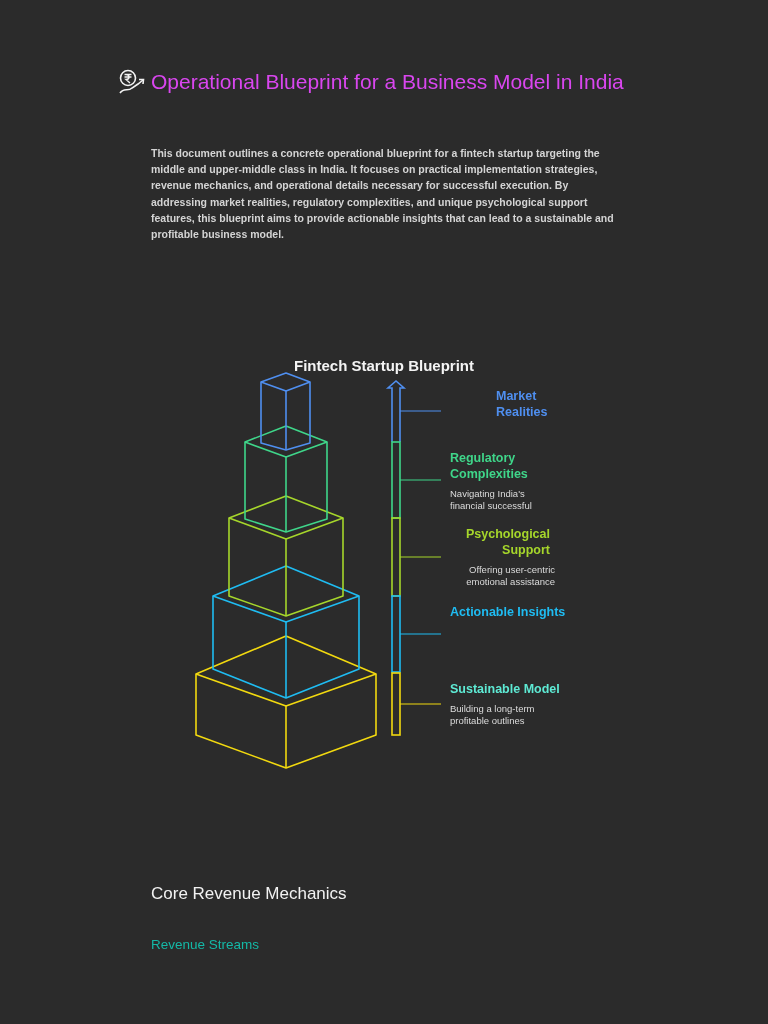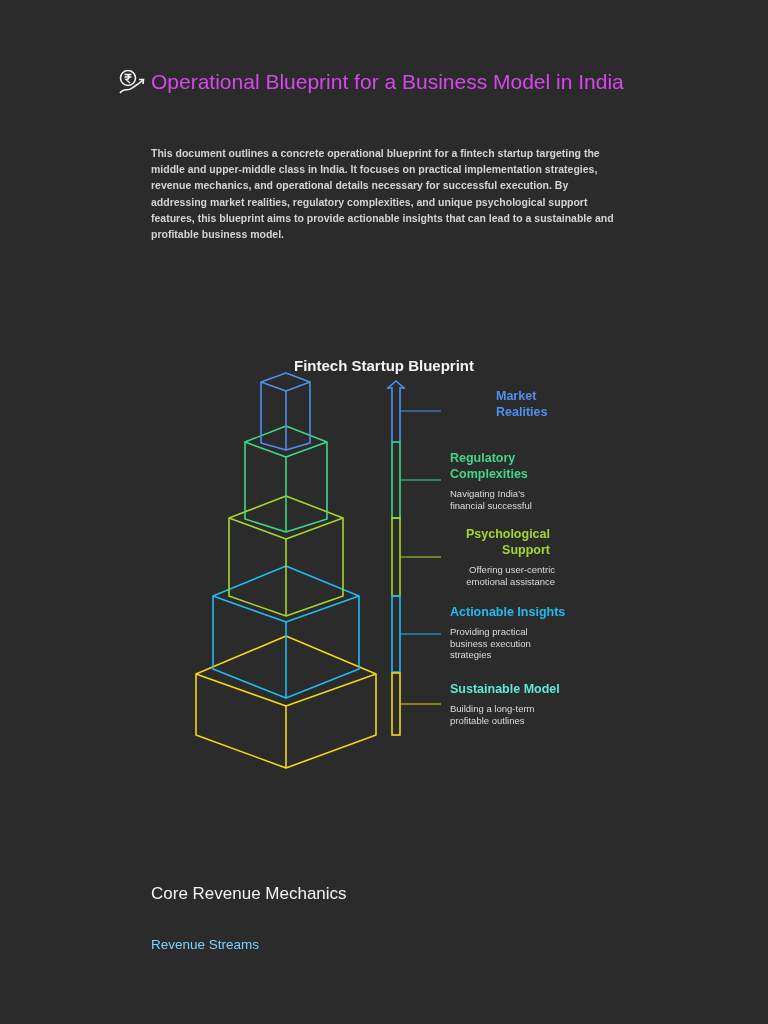--- a/index.html
+++ b/index.html
@@ -20,21 +20,21 @@
   }
   .diagram-title {
     position:absolute; left:0; width:768px; top:313px; text-align:center;
     font-size:15px; font-weight:bold; color:#f4f4f4;margin-top:44px;
   }
   svg.diagram { position:absolute; left:0; top:0; }
   .label { position:absolute; left:450px; width:140px; }
   .label .h { font-size:12.5px; font-weight:bold; line-height:16px; }
   .label .d { font-size:9.5px; line-height:11.5px; color:#dcdcdc; margin-top:6px; }
   .sec-h2 { position:absolute; left:151px; top:884px; font-size:17px; color:#f2f2f2; margin:0; font-weight:normal; }
-  .sec-h3 { position:absolute; left:151px; top:937px; font-size:13.5px; color:#7dd3fc; margin:0; font-weight:normal; }
+  .sec-h3 { position:absolute; left:151px; top:937px; font-size:13.5px; color:#14b8a6; margin:0; font-weight:normal; }
 </style>
 </head>
 <body>
 
 <div class="title-wrap">
   <svg class="title-icon" viewBox="0 0 28 28">
     <circle cx="10" cy="10" r="7.5" fill="none" stroke="#f2f2f2" stroke-width="1.6"></circle>
     <path d="M6.5 6.5 H13.5 M6.5 9 H13.5 M8 6.5 C12 6.5 12 11.5 8 11.5 L12 15" fill="none" stroke="#f2f2f2" stroke-width="1.4"></path>
     <path d="M2 25 C6 19 10 24 14 20 L20 16 L25 12" fill="none" stroke="#f2f2f2" stroke-width="1.6"></path>
     <path d="M21 11.5 L25.5 11.5 L25 16" fill="none" stroke="#f2f2f2" stroke-width="1.6"></path>
@@ -103,21 +103,20 @@
 <div class="label" style="top:450px;">
   <div class="h" style="color:#3fd68a;width:100px;">Regulatory Complexities</div>
   <div class="d" style="width:100px;">Navigating India's financial successful</div>
 </div>
 <div class="label" style="top:526px;text-align:right;">
   <div class="h" style="color:#a6d62b;width:100px;">Psychological Support</div>
   <div class="d" style="width:105px;">Offering user-centric emotional assistance</div>
 </div>
 <div class="label" style="top:604px;">
   <div class="h" style="color:#1fbcf2;">Actionable Insights</div>
-  <div class="d" style="width:95px;">Providing practical business execution strategies</div>
 </div>
 <div class="label" style="top:681px;">
   <div class="h" style="color:#5eead4;">Sustainable Model</div>
   <div class="d" style="width:100px;">Building a long-term profitable outlines</div>
 </div>
 
 <h2 class="sec-h2">Core Revenue Mechanics</h2>
 <h3 class="sec-h3">Revenue Streams</h3>
 
 </body></html>

